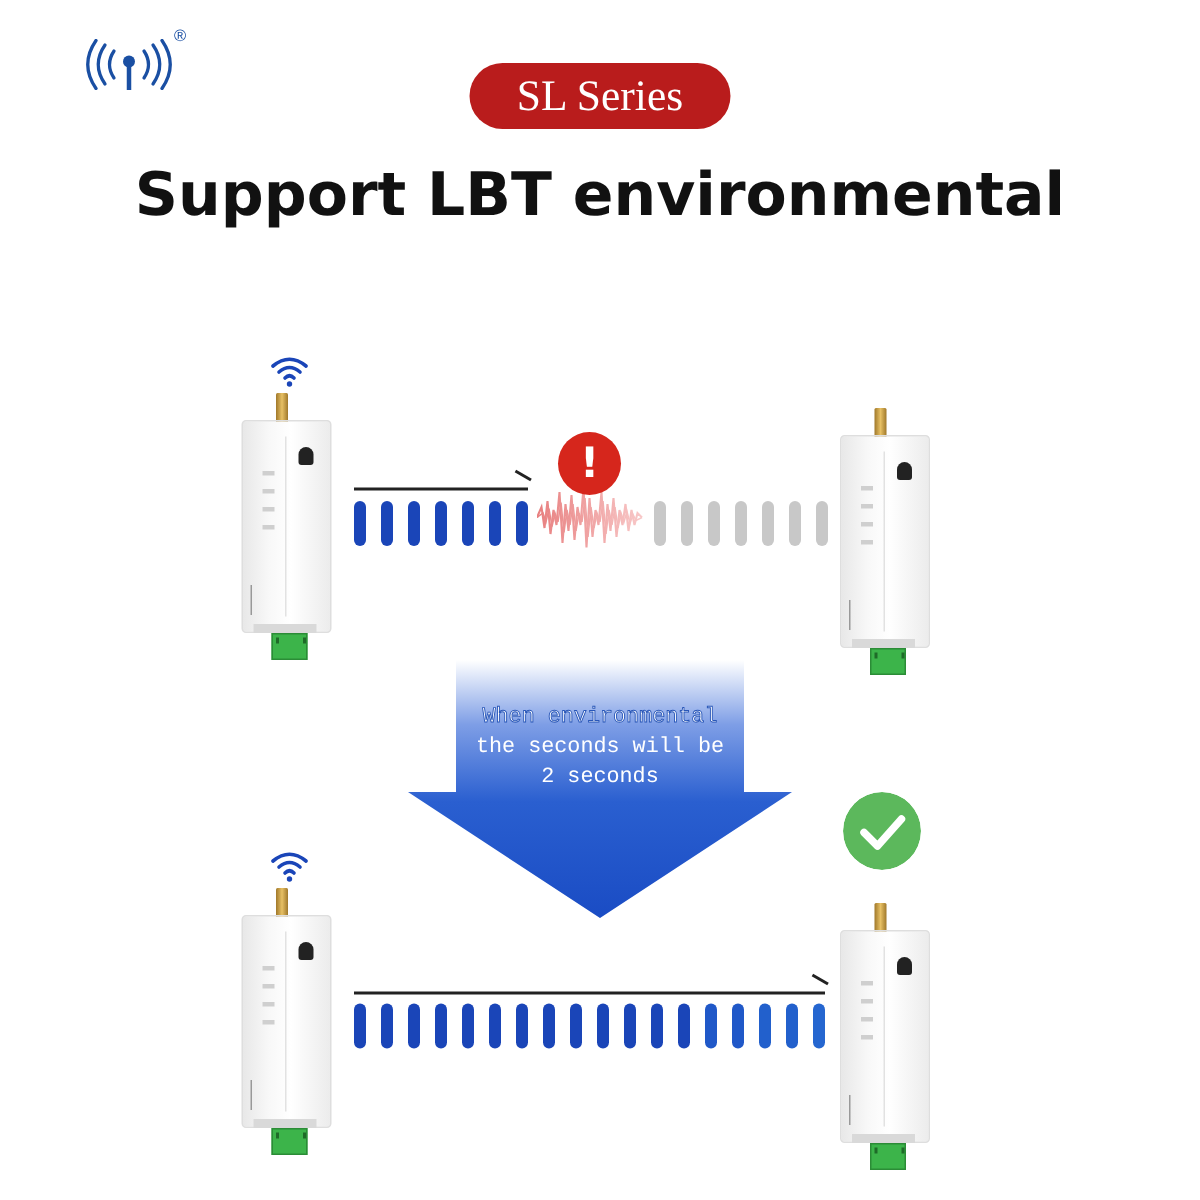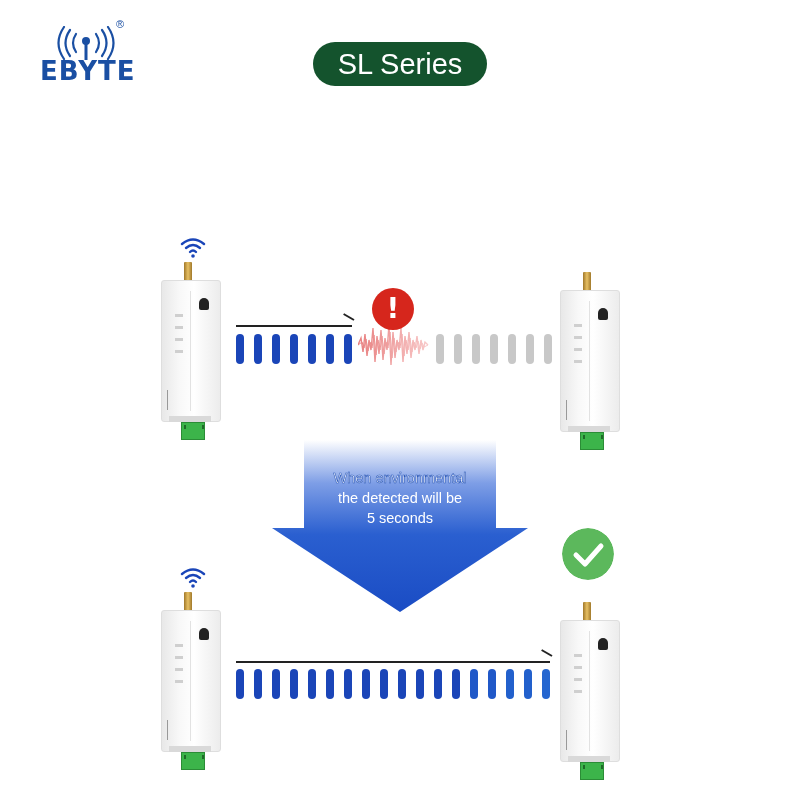--- a/index.html
+++ b/index.html
@@ -6,21 +6,21 @@
   body { width:800px; height:800px; position:relative; overflow:hidden; font-family:"Liberation Sans", sans-serif; }
   .abs { position:absolute; }
 
   
   .logo { left:40px; top:18px; width:120px; height:70px; }
   .logo-text { position:absolute; left:0; top:38px; font-family:"DejaVu Sans", sans-serif; font-weight:bold; font-size:26px; color:#1a4fa3; letter-spacing:1px; }
   .logo-waves { position:absolute; left:16px; top:8px; width:60px; height:34px; }
   .logo-reg { position:absolute; left:76px; top:0; font-size:11px; color:#1a4fa3; }
 
   
-  .pill { left:313px; top:42px; width:174px; height:44px; background:#14532d; border-radius:22px; color:#fff; font-size:29px; text-align:center; line-height:44px; font-family:Liberation Sans, sans-serif; }
+  .pill { left:313px; top:42px; width:174px; height:44px; background:#b91c1c; border-radius:22px; color:#fff; font-size:29px; text-align:center; line-height:44px; font-family:Liberation Serif, serif; }
 
   
   .title { left:0; top:104px; width:800px; text-align:center; font-family:"DejaVu Sans", sans-serif; font-weight:bold; font-size:40px; line-height:52px; color:#111; }
 
   
   .device { width:66px; height:200px; }
   .dev-body { position:absolute; left:4px; top:40px; width:58px; height:140px; background:linear-gradient(90deg,#e8e8e8 0%,#f8f8f8 30%,#fff 55%,#ececec 100%); border:1px solid #dedede; border-radius:3px; }
   .dev-body::after { content:""; position:absolute; left:28px; top:10px; width:1px; height:120px; background:#e2e2e2; }
   .dev-antenna { position:absolute; left:27px; top:22px; width:8px; height:20px; background:linear-gradient(90deg,#a0782a,#e7c064,#a0782a); border-radius:1px; }
   .dev-leds { position:absolute; left:18px; top:74px; }
@@ -45,46 +45,46 @@
   .noise { left:358px; top:320px; width:72px; height:50px; }
 
   
   .alert { left:372px; top:288px; width:42px; height:42px; border-radius:50%; background:#d6261c; color:#fff; font-size:28px; font-weight:bold; text-align:center; line-height:42px; font-family:"DejaVu Sans", sans-serif; }
 
   
   .check { left:562px; top:528px; width:52px; height:52px; border-radius:50%; background:#5cb85c; }
 
   
   .big-arrow { left:272px; top:440px; width:256px; height:180px; }
-  .arrow-text { left:292px; top:468px; width:216px; text-align:center; color:#fff; font-family:Liberation Sans, sans-serif; font-size:14.5px; line-height:20px; }
+  .arrow-text { left:292px; top:468px; width:216px; text-align:center; color:#fff; font-family:Liberation Mono, monospace; font-size:14.5px; line-height:20px; }
   .arrow-text .first { color:#fff; -webkit-text-stroke:0.6px #2856b8; }
 </style>
 </head>
 <body>
 
 <div class="abs logo">
   <svg class="logo-waves" viewBox="0 0 60 34">
     <g fill="none" stroke="#1a4fa3" stroke-width="2.2" stroke-linecap="round">
       <path d="M20 8 Q14 17 20 26"></path>
         <path d="M40 8 Q46 17 40 26"></path>
       <path d="M14 4 Q5 17 14 30"></path>
         <path d="M46 4 Q55 17 46 30"></path>
       <path d="M8 1 Q-3 17 8 33"></path>
         <path d="M52 1 Q63 17 52 33"></path>
     </g>
     <circle cx="30" cy="15" r="4" fill="#1a4fa3"></circle>
     <rect x="28.5" y="18" width="3" height="16" fill="#1a4fa3"></rect>
   </svg>
   <span class="logo-reg">®</span>
-  <span class="logo-text">EBYTE</span>
 </div>
 
 <div class="abs pill">SL Series</div>
 
 <div class="abs title">
+  <div>Support LBT environmental</div>
 </div>
 
 <svg class="abs wifi" style="left:180px;top:236px;" viewBox="0 0 26 22">
   <g fill="none" stroke="#1a45b8" stroke-width="2.4" stroke-linecap="round">
     <path d="M2 8 Q13 -1 24 8"></path>
       <path d="M6 12 Q13 6 20 12"></path>
       <path d="M10 16 Q13 13 16 16"></path>
   </g>
   <circle cx="13" cy="20" r="1.8" fill="#1a45b8"></circle>
 </svg>
@@ -163,22 +163,22 @@
       <stop offset="0.25" stop-color="#7e9ee6"></stop>
       <stop offset="0.55" stop-color="#2a5fd0"></stop>
       <stop offset="1" stop-color="#1a4cc4"></stop>
     </linearGradient>
   </defs>
   <polygon points="32,0 224,0 224,88 256,88 128,172 0,88 32,88" fill="url(#ag)"></polygon>
 </svg>
 
 <div class="abs arrow-text">
   <div class="first">When environmental</div>
-  <div>the detected will be</div>
-  <div>5 seconds</div>
+  <div>the seconds will be</div>
+  <div>2 seconds</div>
 </div>
 
 <svg class="abs wifi" style="left:180px;top:566px;" viewBox="0 0 26 22">
   <g fill="none" stroke="#1a45b8" stroke-width="2.4" stroke-linecap="round">
     <path d="M2 8 Q13 -1 24 8"></path>
       <path d="M6 12 Q13 6 20 12"></path>
       <path d="M10 16 Q13 13 16 16"></path>
   </g>
   <circle cx="13" cy="20" r="1.8" fill="#1a45b8"></circle>
 </svg>

